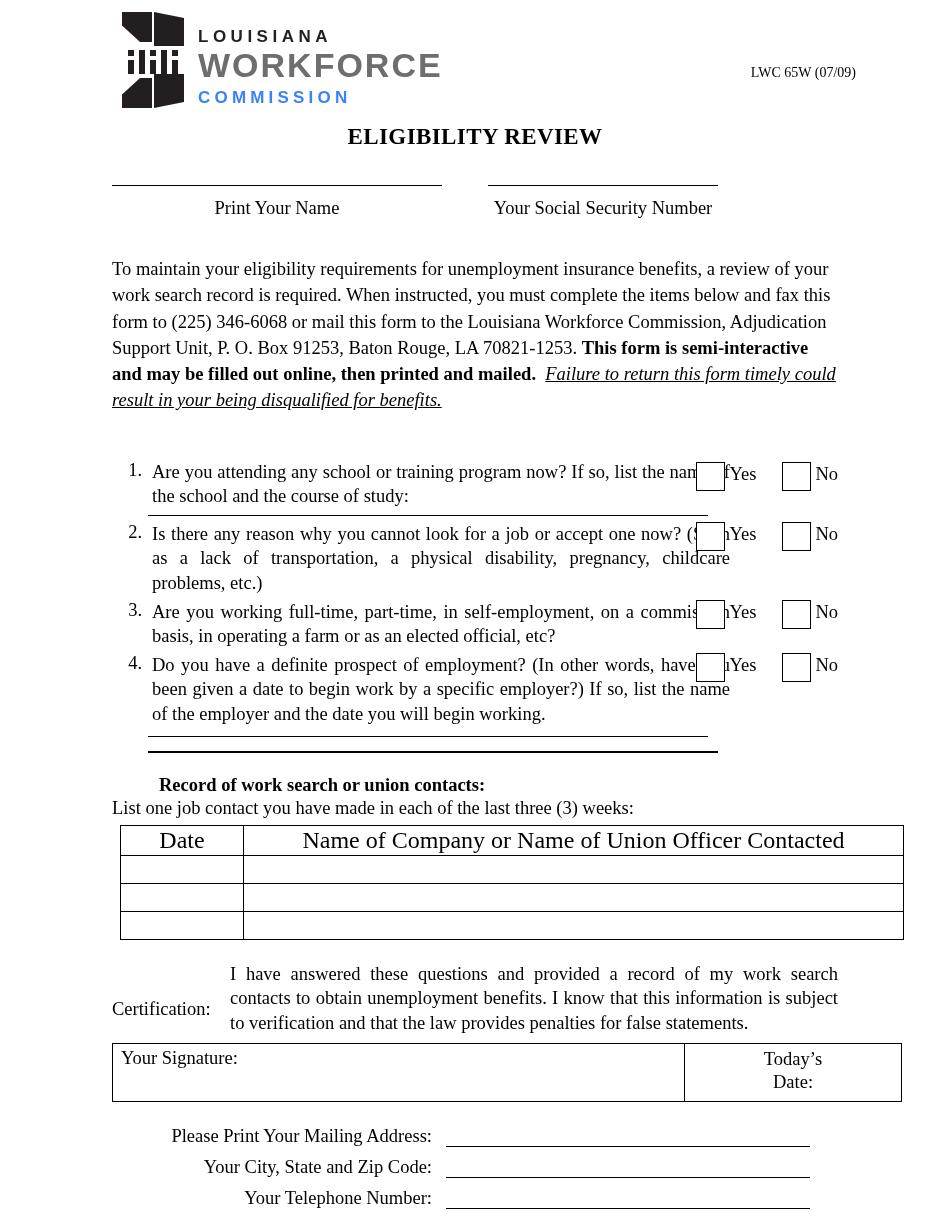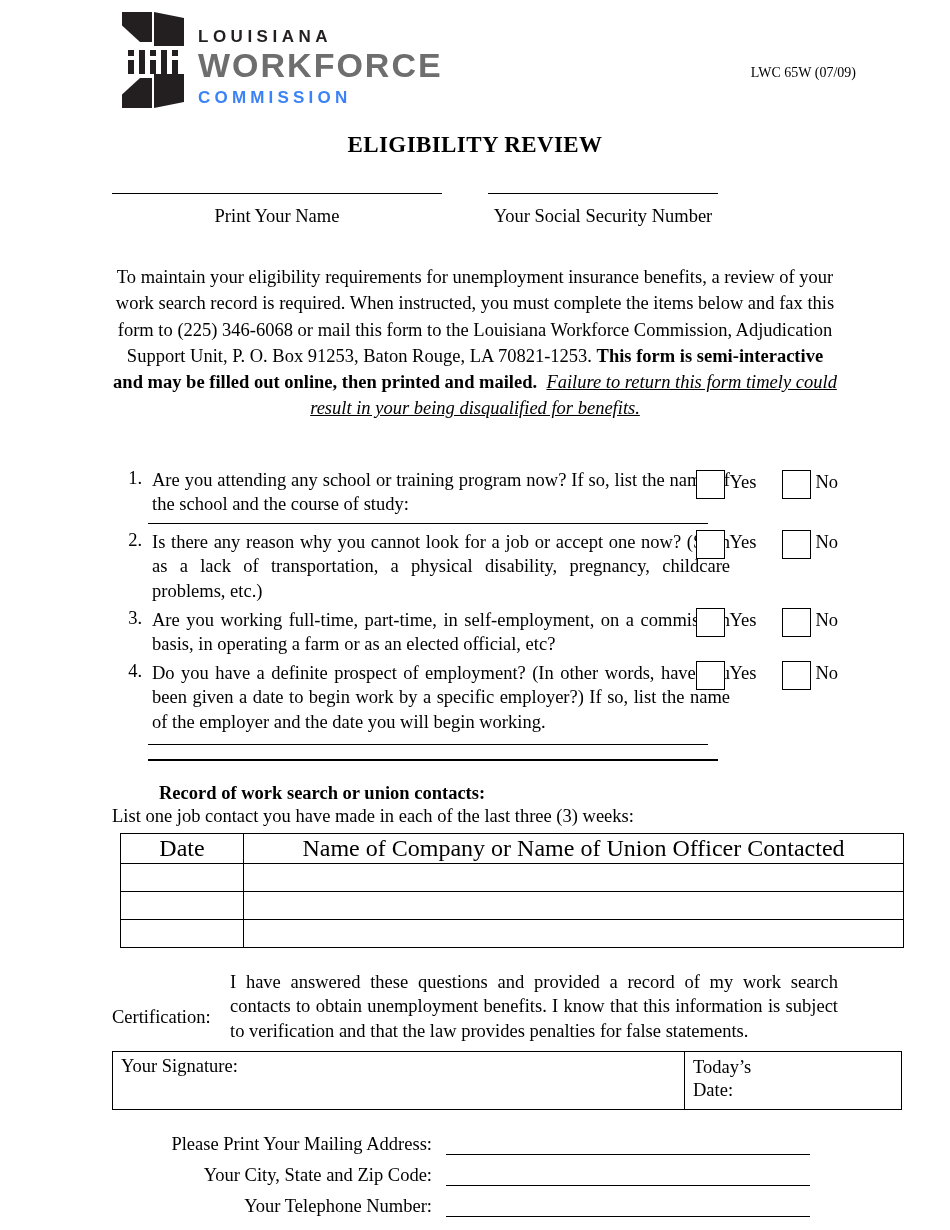--- a/index.html
+++ b/index.html
@@ -87,21 +87,21 @@
   .lg-br { position:absolute; left:32px; top:62px; width:30px; height:34px; background:#231f20;
            clip-path: polygon(0 0, 100% 0, 100% 82%, 0 100%); }
   .bar { position:absolute; background:#231f20; bottom:34px; width:6px; }
   .dot { position:absolute; background:#231f20; width:6px; height:6px; }
 
   
   .doc-title {
     text-align: center;
     font-size: 23px;
     font-weight: bold;
-    margin-top: 12px;
+    margin-top: 4px;
     letter-spacing: 0.4px;
   }
 
   
   .id-row {
     position: relative;
     margin-top: 34px;
     height: 46px;
   }
   .id-line {
@@ -114,21 +114,21 @@
     top: 14px;
     font-size: 18.5px;
     text-align: center;
   }
 
   
   .intro {
     margin: 26px 112px 0 112px;
     font-size: 18.5px;
     line-height: 1.42;
-    text-align: center;
+    text-align: left;
   }
   .intro b { font-weight: bold; }
   .intro .uline-ital { font-style: italic; text-decoration: underline; }
 
   
   .qsection {
     margin: 46px 112px 0 112px;
     position: relative;
   }
   .qheading {
@@ -233,21 +233,21 @@
     border-collapse: collapse;
     width: 790px;
   }
   .sig-table td {
     border: 1.2px solid #000;
     font-size: 18.5px;
     padding: 4px 8px 6px 8px;
     vertical-align: top;
   }
   .sig-left { height: 42px; }
-  .sig-right { width: 200px; line-height: 1.25; }
+  .sig-right { width: 200px; line-height: 1.25; text-align: center; }
 
   
   .mail-block {
     margin: 24px 112px 0 112px;
   }
   .mail-row {
     display: flex;
     align-items: flex-end;
     margin-bottom: 10px;
     font-size: 18.5px;

